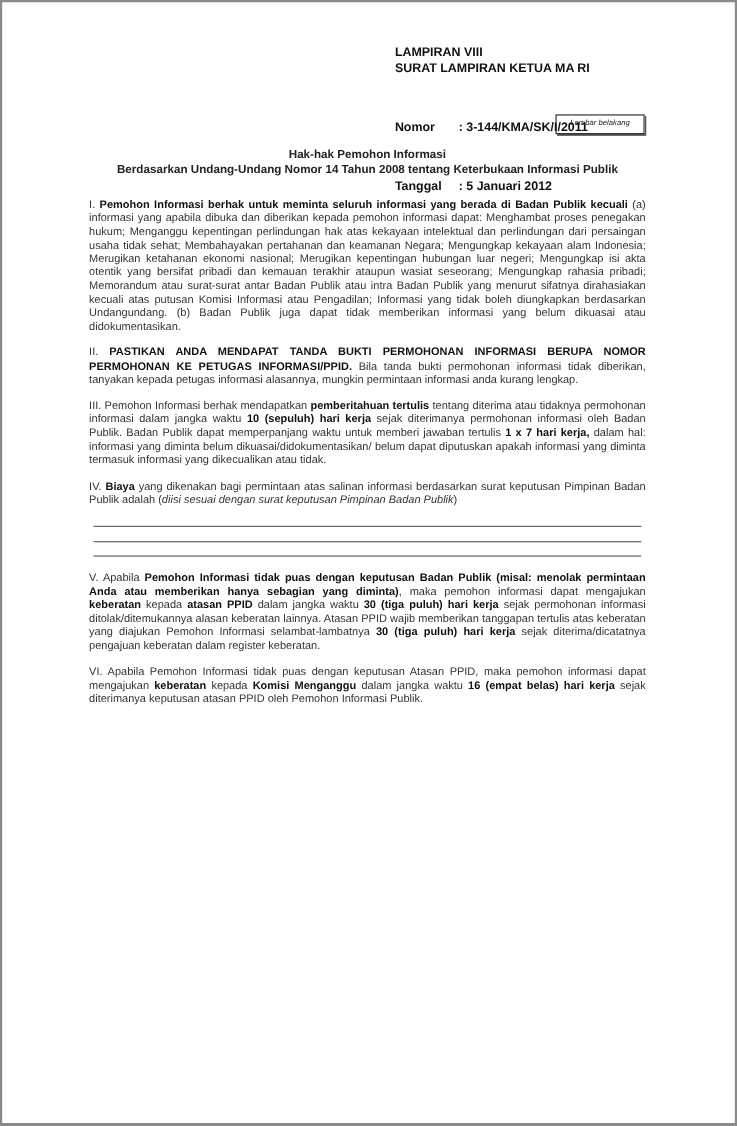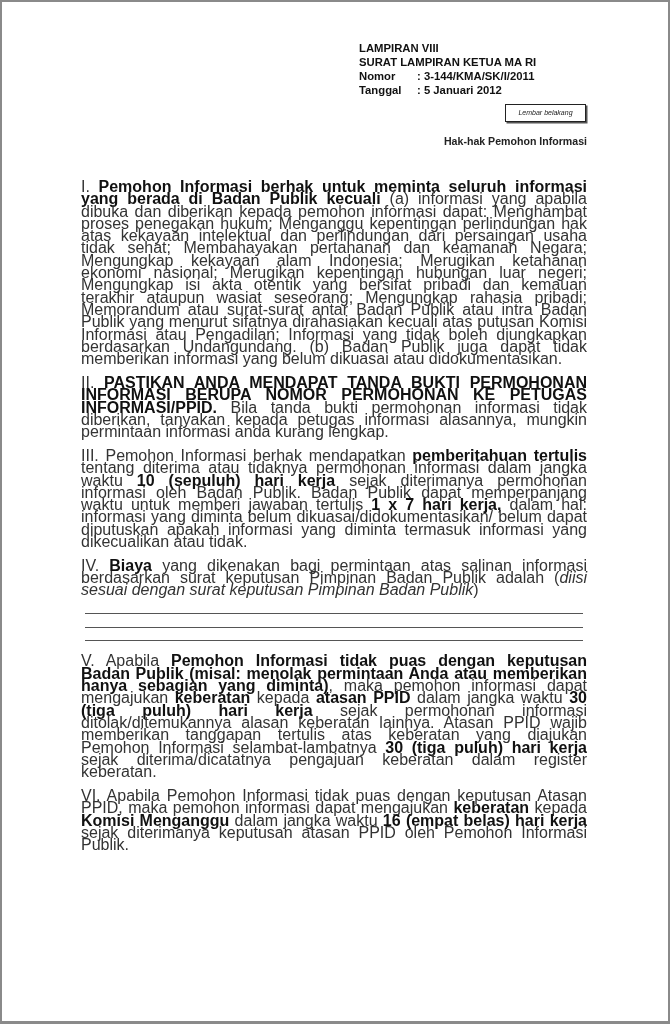--- a/index.html
+++ b/index.html
@@ -10,33 +10,33 @@
   .frame {
     position: absolute; left: 0; top: 0; width: 666px; height: 1019px;
     border-left: 2px solid #8a8a8a; border-top: 2px solid #8a8a8a;
     border-right: 2px solid #8a8a8a; border-bottom: 3px solid #8a8a8a;
   }
   .header {
     position: absolute; left: 359px; top: 41px; font-weight: bold; font-size: 11.3px; line-height: 14px;
     color: #111;
   }
   .header .row { white-space: nowrap; }
-  .header .lbl { display: inline-block; width: 58px; }
+  .header .lbl { display: inline-block; width: 58px; margin-top: 40px; }
   .stamp {
     position: absolute; left: 505px; top: 104px; width: 79px; height: 16px;
     border: 1.5px solid #222; box-shadow: 1.5px 1.5px 0 #555;
     font-size: 7px; font-style: italic; text-align: center; line-height: 16px; color: #222;
   }
   .title {
-    position: absolute; left: 81px; width: 506px; top: 135px; text-align: right;
+    position: absolute; left: 81px; width: 506px; top: 135px; text-align: center;
     font-weight: bold; font-size: 10.6px; line-height: 12.5px; color: #222;
   }
   .body {
     position: absolute; left: 81px; width: 506px; top: 181px;
-    font-size: 16px; line-height: 12.3px; color: #333; text-align: justify;
+    font-size: 10px; line-height: 12.3px; color: #333; text-align: justify;
   }
   .para { margin: 0 0 11.5px 0; }
   .para b { color: #111; }
   .blank-line {
     height: 12.6px; border-bottom: 1px solid #555; margin-left: 4px; margin-right: 4px;
   }
   .blanks { margin: 3px 0 14px 0; }
 </style>
 </head>
 <body>
@@ -47,20 +47,21 @@
   <div class="row">LAMPIRAN VIII</div>
   <div class="row">SURAT LAMPIRAN KETUA MA RI</div>
   <div class="row"><span class="lbl">Nomor</span><span>: 3-144/KMA/SK/I/2011</span></div>
   <div class="row"><span class="lbl">Tanggal</span><span>: 5 Januari 2012</span></div>
 </div>
 
 <div class="stamp">Lembar belakang</div>
 
 <div class="title">
   <div>Hak-hak Pemohon Informasi</div>
+  <div>Berdasarkan Undang-Undang Nomor 14 Tahun 2008 tentang Keterbukaan Informasi Publik</div>
 </div>
 
 <div class="body">
   <p class="para"><span>I. </span><b>Pemohon Informasi berhak untuk meminta seluruh informasi yang berada di Badan Publik kecuali</b><span> (a) informasi yang apabila dibuka dan diberikan kepada pemohon informasi dapat: Menghambat proses penegakan hukum; Menganggu kepentingan perlindungan hak atas kekayaan intelektual dan perlindungan dari persaingan usaha tidak sehat; Membahayakan pertahanan dan keamanan Negara; Mengungkap kekayaan alam Indonesia; Merugikan ketahanan ekonomi nasional; Merugikan kepentingan hubungan luar negeri; Mengungkap isi akta otentik yang bersifat pribadi dan kemauan terakhir ataupun wasiat seseorang; Mengungkap rahasia pribadi; Memorandum atau surat-surat antar Badan Publik atau intra Badan Publik yang menurut sifatnya dirahasiakan kecuali atas putusan Komisi Informasi atau Pengadilan; Informasi yang tidak boleh diungkapkan berdasarkan Undangundang. (b) Badan Publik juga dapat tidak memberikan informasi yang belum dikuasai atau didokumentasikan.</span></p>
 
   <p class="para"><span>II. </span><b>PASTIKAN ANDA MENDAPAT TANDA BUKTI PERMOHONAN INFORMASI BERUPA NOMOR PERMOHONAN KE PETUGAS INFORMASI/PPID.</b><span> Bila tanda bukti permohonan informasi tidak diberikan, tanyakan kepada petugas informasi alasannya, mungkin permintaan informasi anda kurang lengkap.</span></p>
 
   <p class="para"><span>III. </span><span>Pemohon Informasi berhak mendapatkan </span><b>pemberitahuan tertulis</b><span> tentang diterima atau tidaknya permohonan informasi dalam jangka waktu </span><b>10 (sepuluh) hari kerja</b><span> sejak diterimanya permohonan informasi oleh Badan Publik. Badan Publik dapat memperpanjang waktu untuk memberi jawaban tertulis </span><b>1 x 7 hari kerja,</b><span> dalam hal: informasi yang diminta belum dikuasai/didokumentasikan/ belum dapat diputuskan apakah informasi yang diminta termasuk informasi yang dikecualikan atau tidak.</span></p>
 
   <p class="para" style="margin-bottom:4px"><span>IV. </span><b>Biaya</b><span> yang dikenakan bagi permintaan atas salinan informasi berdasarkan surat keputusan Pimpinan Badan Publik adalah (</span><i>diisi sesuai dengan surat keputusan Pimpinan Badan Publik</i><span>)</span></p>

